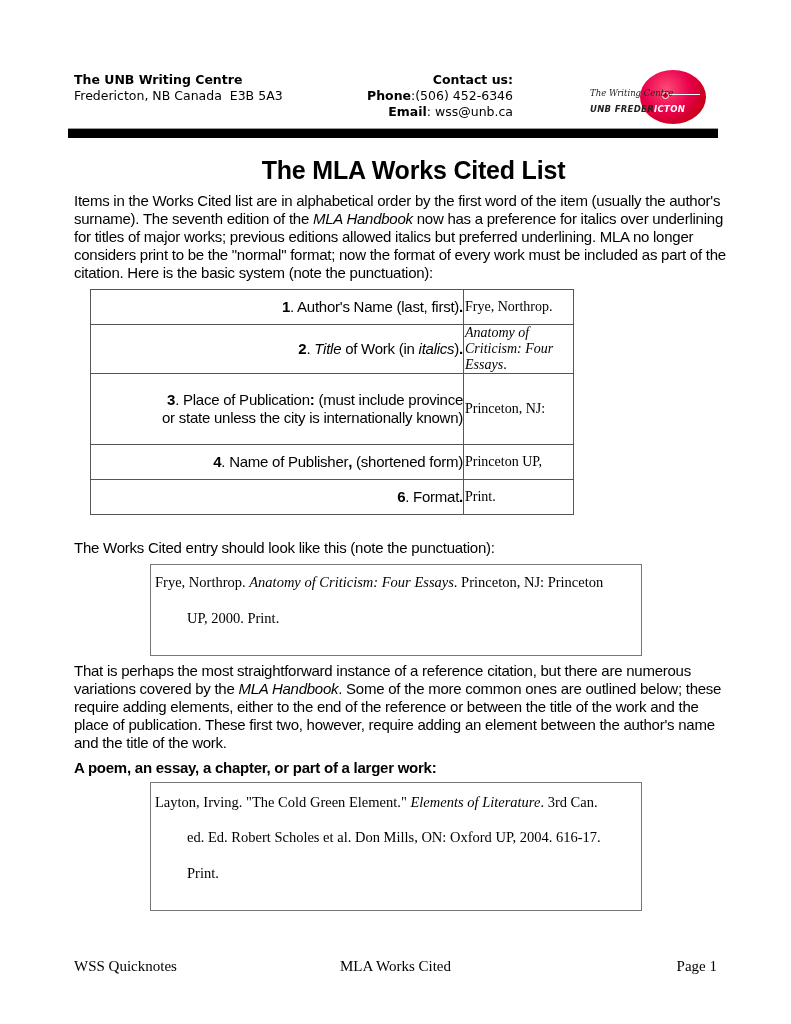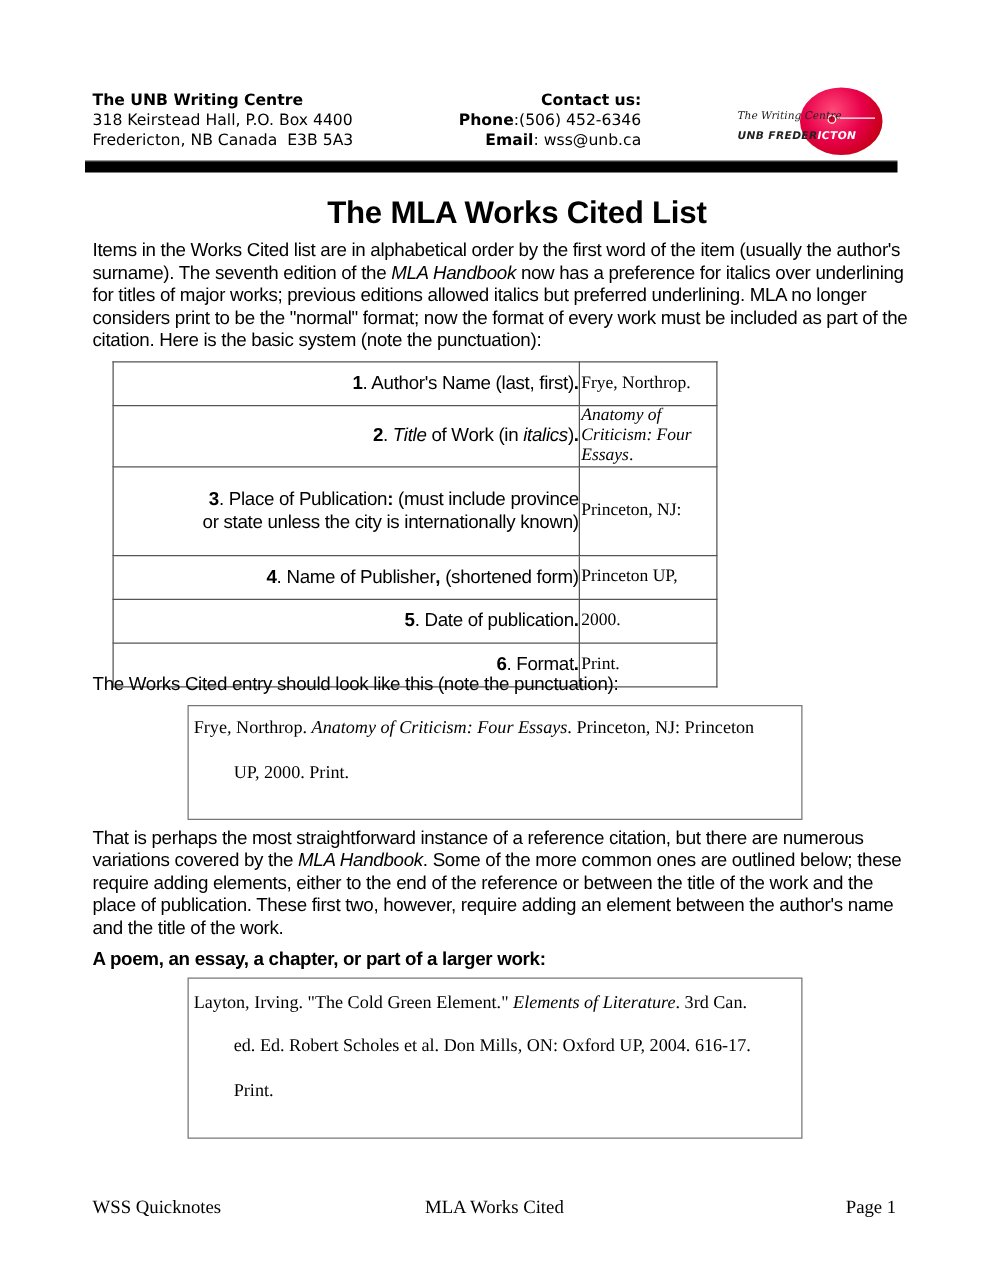--- a/index.html
+++ b/index.html
@@ -44,21 +44,20 @@
 
   .subhead { position: absolute; left: 74px; top: 759px; font-size: 15px; font-weight: bold; letter-spacing: -0.25px; }
 
   .footer { position: absolute; top: 958px; font-family: "Liberation Serif", serif; font-size: 15px; }
 </style>
 </head>
 <body>
 
 <div class="hdr-left verdana">
   <div class="b">The UNB Writing Centre</div>
-  <div>318 Keirstead Hall, P.O. Box 4400</div>
   <div style="white-space:pre;">Fredericton, NB Canada  E3B 5A3</div>
 </div>
 
 <div class="hdr-right verdana">
   <div class="b">Contact us:</div>
   <div><span class="b">Phone</span><span>:(506) 452-6346</span></div>
   <div><span class="b">Email</span><span>: wss@unb.ca</span></div>
 </div>
 
 <div class="logo">
@@ -87,24 +86,20 @@
     <td class="val"><i>Anatomy of Criticism: Four Essays</i><span>.</span></td>
   </tr>
   <tr style="height:71px;">
     <td class="lbl sans" style="padding-left:60px;"><b>3</b><span>. Place of Publication</span><b>:</b><span> (must include province or state unless the city is internationally known)</span></td>
     <td class="val">Princeton, NJ:</td>
   </tr>
   <tr style="height:35px;">
     <td class="lbl sans"><b>4</b><span>. Name of Publisher</span><b>,</b><span> (shortened form)</span></td>
     <td class="val">Princeton UP,</td>
   </tr>
-  <tr style="height:35px;">
-    <td class="lbl sans"><b>5</b><span>. Date of publication</span><b>.</b></td>
-    <td class="val">2000.</td>
-  </tr>
   <tr style="height:35px;margin-top:18px;">
     <td class="lbl sans"><b>6</b><span>. Format</span><b>.</b></td>
     <td class="val">Print.</td>
   </tr>
 </tbody>
   </table>
 
 <div class="para sans" style="top:539px;">The Works Cited entry should look like this (note the punctuation):</div>
 
 <div class="box" style="left:150px; top:564px; width:490px; height:90px;">

